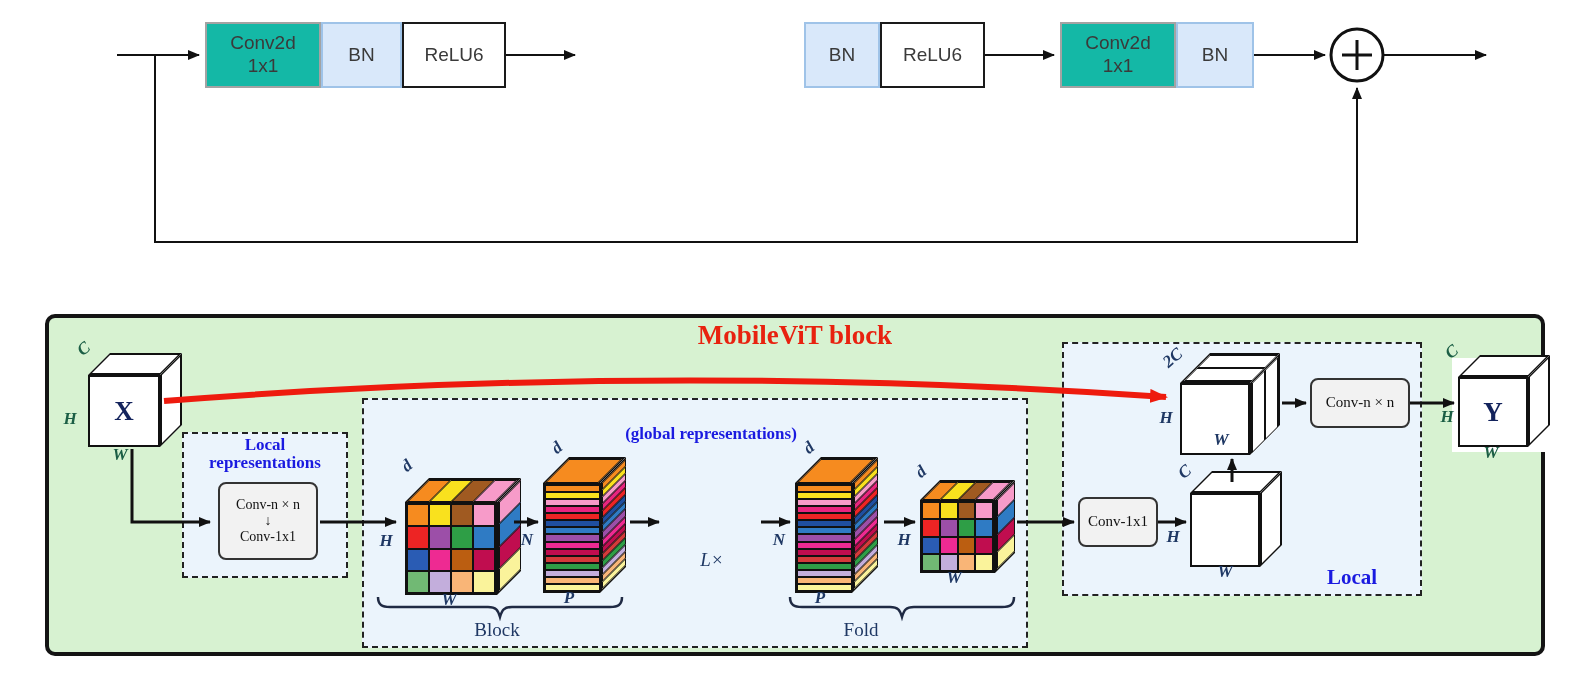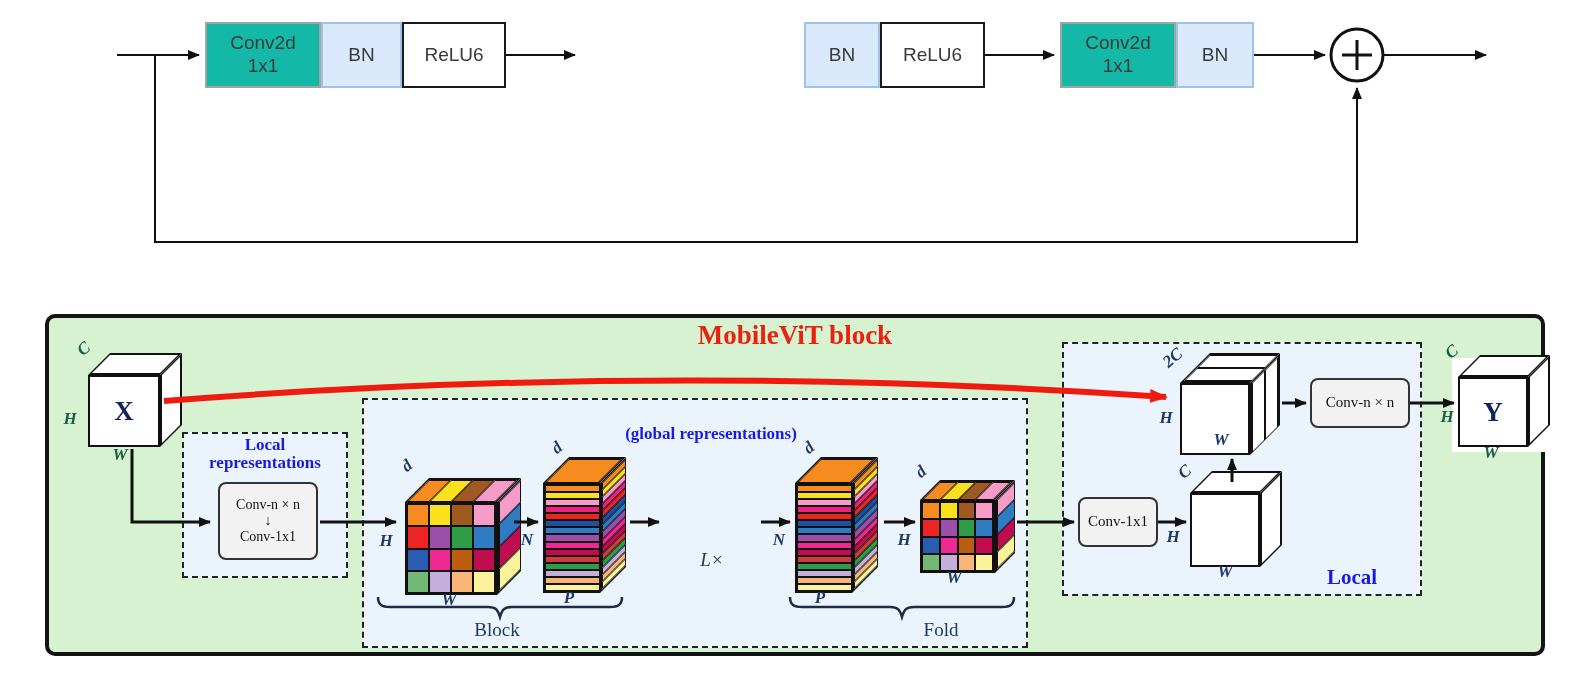--- a/index.html
+++ b/index.html
@@ -261,21 +261,21 @@
         <i style="background: rgb(195, 174, 220);"></i>
         <i style="background: rgb(249, 181, 119);"></i>
         <i style="background: rgb(250, 243, 155);"></i>
       </div>
   </div>
   <div class="mlabel rot" style="left:921px;top:472px;" data-name="cube2-d-label">d</div>
   <div class="mlabel" style="left:904px;top:540px;" data-name="cube2-h-label">H</div>
   <div class="mlabel" style="left:954px;top:578px;" data-name="cube2-w-label">W</div>
 
   <div class="oplabel" style="left:497px;top:630px;" data-name="unfold-label">Block</div>
-  <div class="oplabel" style="left:941px;top:630px;" data-name="fold-label">Fold</div>
+  <div class="oplabel" style="left:861px;top:630px;" data-name="fold-label">Fold</div>
 
   <div class="cube" style="left:1190px;top:493px;--s:70px;--h:74px;--t:22px;" data-name="fusion-c-cube">
     <div class="face topf" data-name="c-cube-top-face"></div>
     <div class="face sidef" data-name="c-cube-side-face"></div>
     <div class="face front" data-name="c-cube-front-face"></div>
   </div>
   <div class="mlabel rot" style="left:1185px;top:472px;" data-name="c-cube-c-label">C</div>
   <div class="mlabel" style="left:1173px;top:537px;" data-name="c-cube-h-label">H</div>
   <div class="mlabel" style="left:1225px;top:572px;" data-name="c-cube-w-label">W</div>
 

